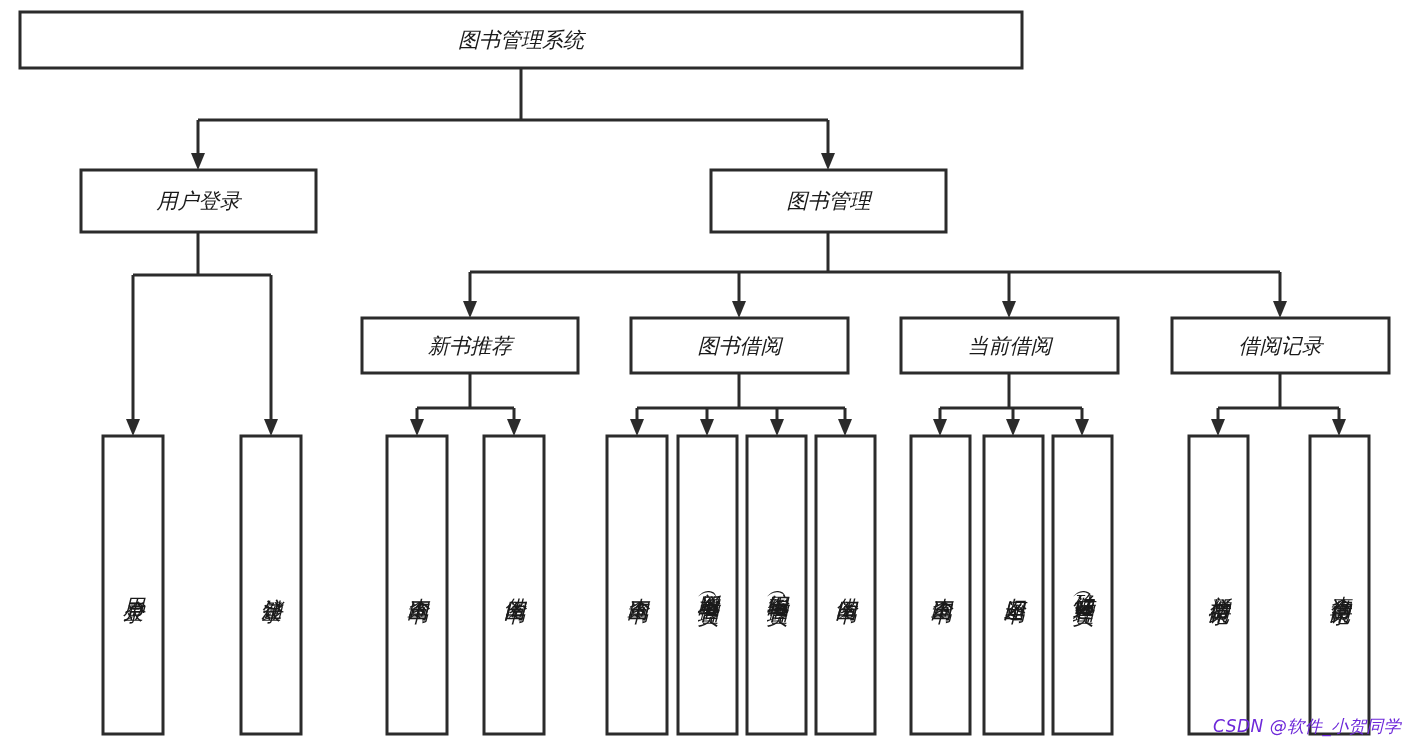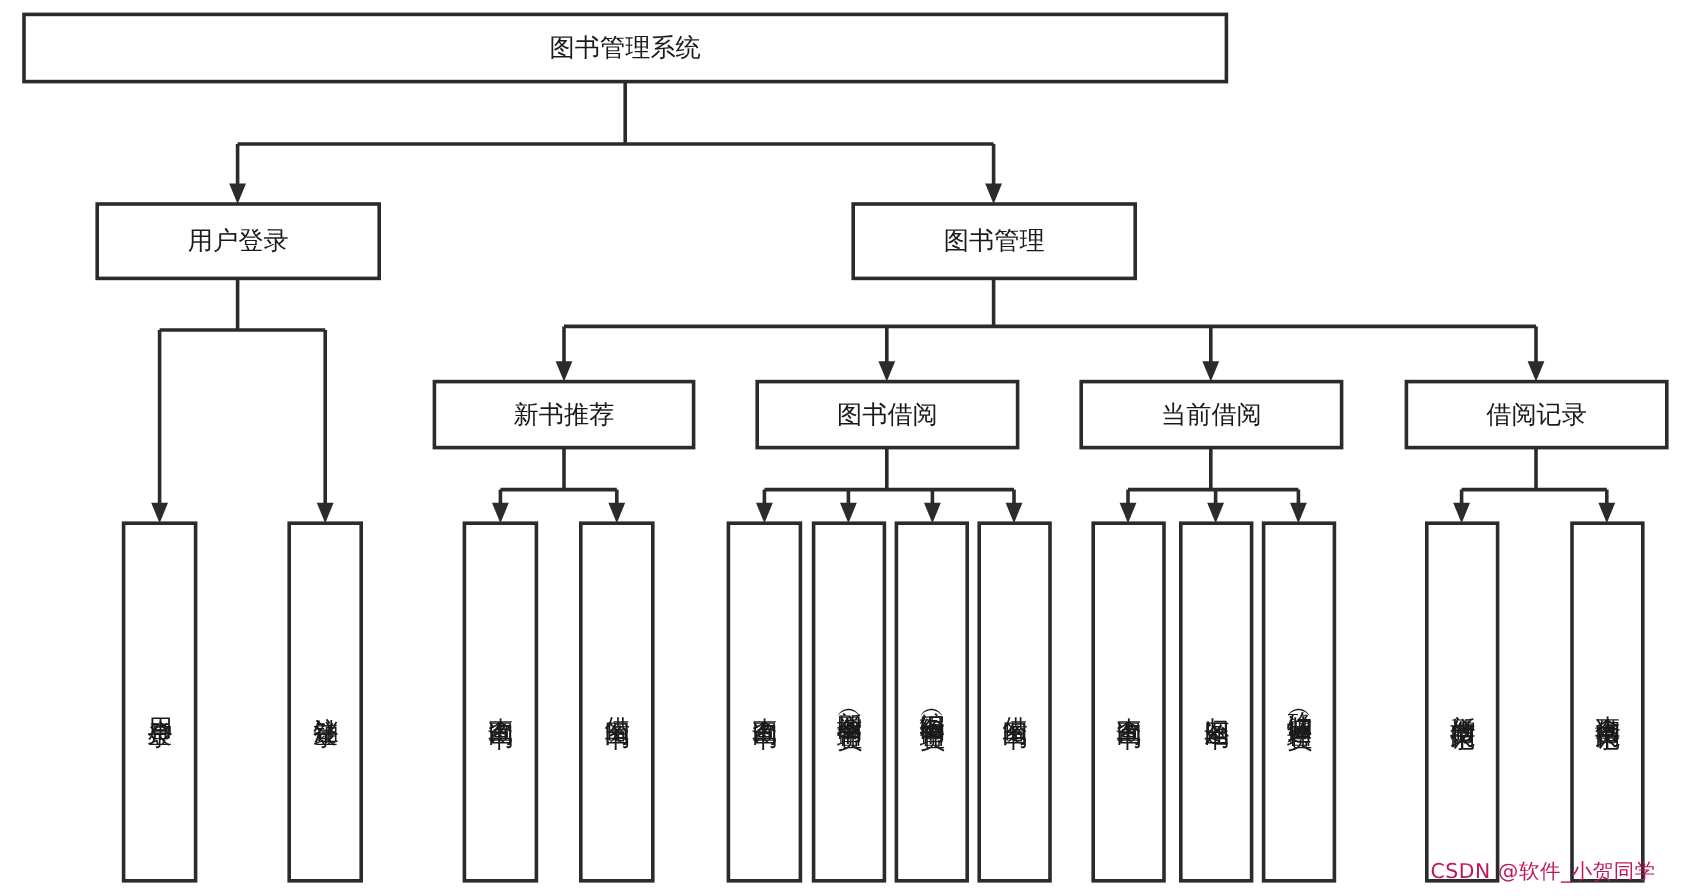--- a/index.html
+++ b/index.html
@@ -12,20 +12,21 @@
     width: 1405px;
     height: 747px;
     font-family: "DejaVu Sans", "Liberation Sans", sans-serif;
     overflow: hidden;
   }
   #diagram-root {
     position: relative;
     width: 1271px;
     height: 747px;
     background: #ffffff;
+    font-style: italic;
   }
   svg.diagram-canvas {
     position: absolute;
     left: 0;
     top: 0;
     width: 1405px;
     height: 747px;
     display: block;
   }
   .node-rect {
@@ -66,24 +67,25 @@
     line-height: 1.28;
     letter-spacing: 2px;
     color: #1a1a1a;
     white-space: nowrap;
     text-align: center;
   }
   .watermark {
     position: absolute;
     font-family: "DejaVu Sans", "Liberation Sans", sans-serif;
     font-size: 17px;
-    color: #be185d;
+    color: #6d28d9;
     letter-spacing: 0.5px;
     white-space: nowrap;
     pointer-events: none;
+    margin-left: 21px;
   }
 </style>
 </head>
 <body>
 
 <div id="diagram-root" style="background: rgb(255, 255, 255);">
 
   <svg class="diagram-canvas" id="diagram-svg" viewBox="0 0 1405 747" xmlns="http://www.w3.org/2000/svg">
     <g id="connector-layer">
         <line x1="521" y1="68" x2="521" y2="120" class="connector"></line>

